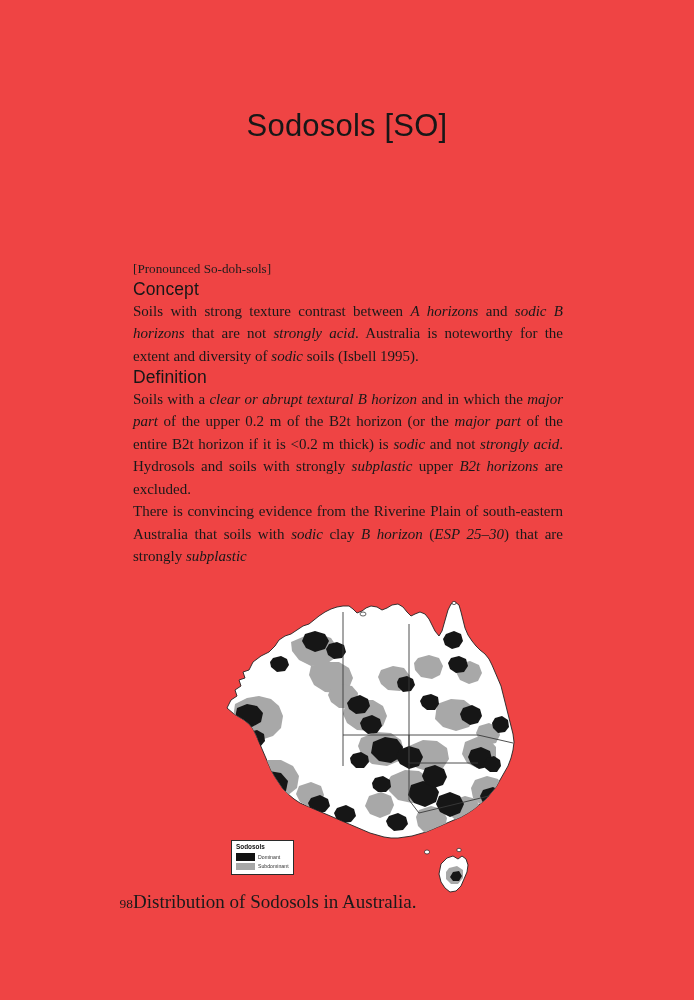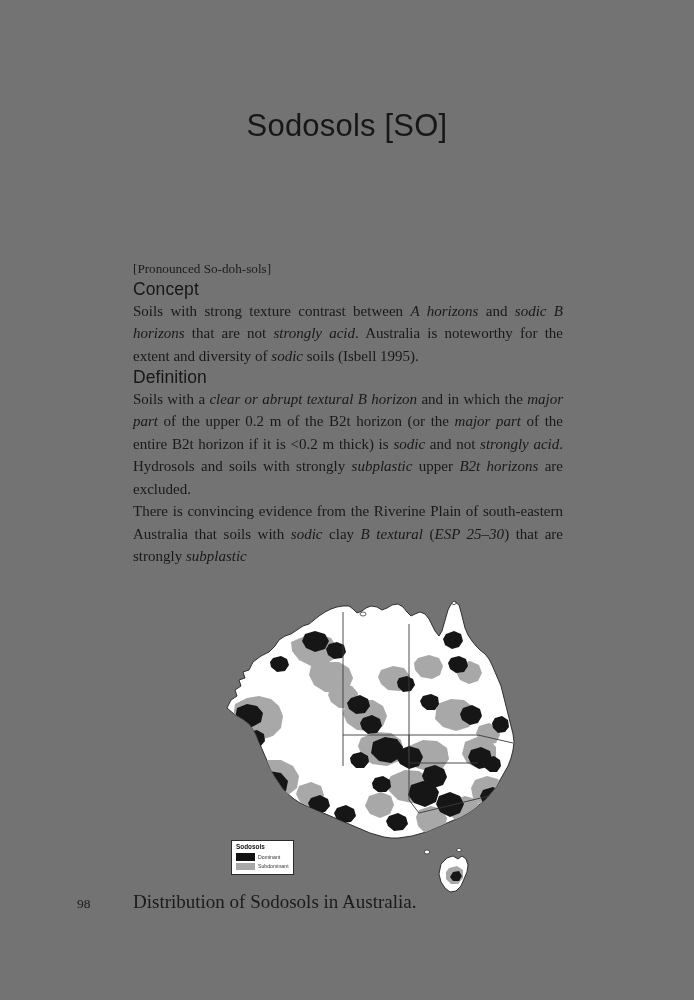--- a/index.html
+++ b/index.html
@@ -12,21 +12,21 @@
     height: 1000px;
     position: relative;
     font-family: "Liberation Serif", "DejaVu Serif", serif;
     color: #1a1a1a;
     overflow: hidden;
   }
 
   .page {
     position: absolute;
     inset: 0;
-    background: #737373;
+    background: #ef4444;
   }
 
   
   .doc-title {
     position: absolute;
     left: 0;
     right: 0;
     top: 108px;
     text-align: center;
     font-family: "Liberation Sans", "DejaVu Sans", sans-serif;
@@ -143,20 +143,21 @@
   
   .footer {
     position: absolute;
     left: 77px;
     top: 891px;
     width: 500px;
     font-size: 13.2px;
     color: #1a1a1a;
     display: flex;
     align-items: baseline;
+    text-align: right;
   }
   .page-number {
     width: 56px;
     flex: none;
     font-size: 13.4px;
   }
   .caption { font-size: 19px; }
 </style>
 </head>
 <body>
@@ -173,21 +174,21 @@
     <p class="body-text sp-concept-body">
       Soils with strong texture contrast between <i>A horizons</i> and <i>sodic B horizons</i> that are not <i>strongly acid</i>. Australia is noteworthy for the extent and diversity of <i>sodic</i> soils (Isbell 1995).
     </p>
 
     <h2 class="sec-head sp-def-head">Definition</h2>
     <p class="body-text sp-def-body">
       Soils with a <i>clear or abrupt textural B horizon</i> and in which the <i>major part</i> of the upper 0.2 m of the B2t horizon (or the <i>major part</i> of the entire B2t horizon if it is &lt;0.2 m thick) is <i>sodic</i> and not <i>strongly acid</i>. Hydrosols and soils with strongly <i>subplastic</i> upper <i>B2t horizons</i> are excluded.
     </p>
 
     <p class="body-text sp-com-body">
-      There is convincing evidence from the Riverine Plain of south-eastern Australia that soils with <i>sodic</i> clay <i>B textural</i> (<i>ESP 25–30</i>) that are strongly <i>subplastic</i>
+      There is convincing evidence from the Riverine Plain of south-eastern Australia that soils with <i>sodic</i> clay <i>B horizon</i> (<i>ESP 25–30</i>) that are strongly <i>subplastic</i>
     </p>
 
   </div>
 
   <div class="figure">
     <svg viewBox="0 0 320 296" xmlns="http://www.w3.org/2000/svg">
       <defs>
         <clipPath id="ausclip">
           <path d="M14,108 L18,100 L24,96 L22,90 L28,86 L26,80 L32,78 L30,72 L36,70 L40,62
                    L48,56 L56,52 L62,46 L66,40 L72,36 L78,34 L84,30 L90,26 L96,24 L101,20

